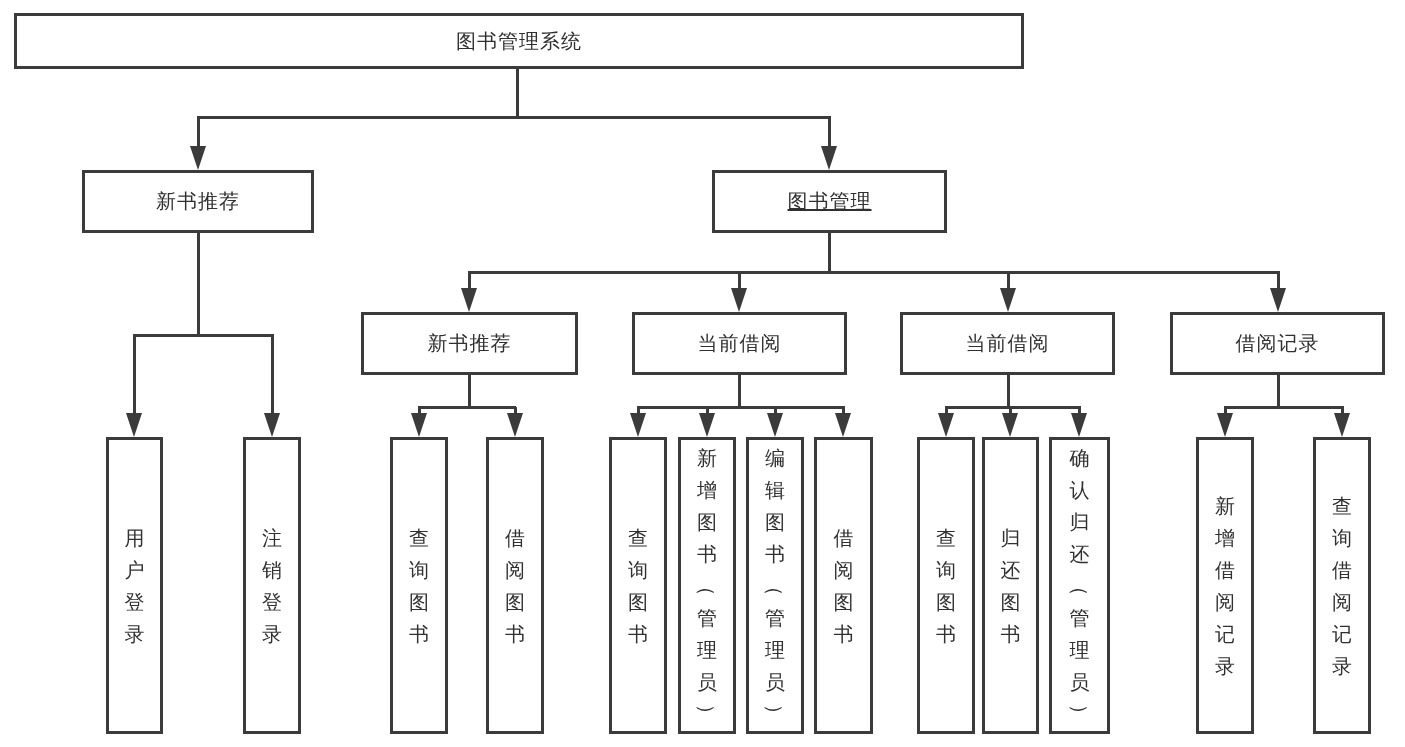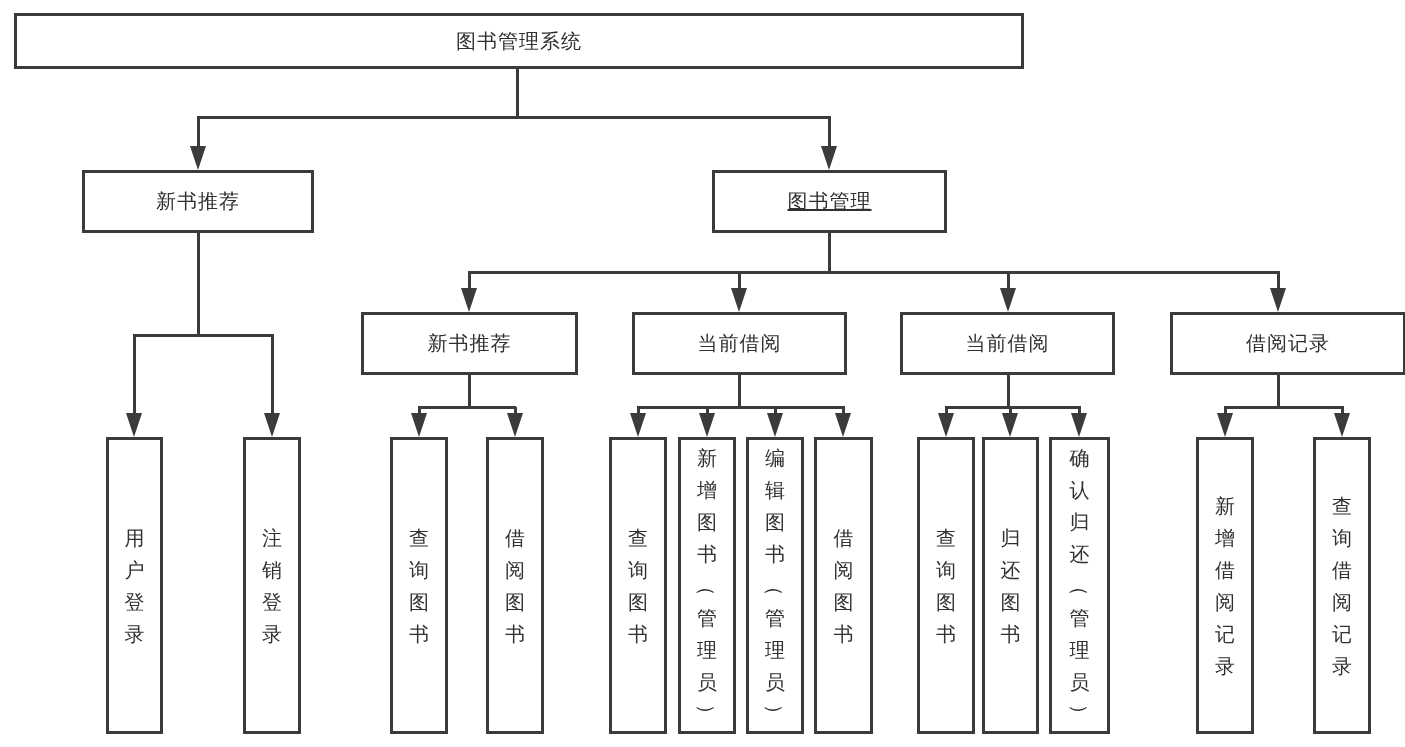--- a/index.html
+++ b/index.html
@@ -77,21 +77,21 @@
 
   <div class="node" style="left:361px;top:312px;width:217px;height:63px;">
     <div class="htext">新书推荐</div>
   </div>
   <div class="node" style="left:632px;top:312px;width:215px;height:63px;">
     <div class="htext">当前借阅</div>
   </div>
   <div class="node" style="left:900px;top:312px;width:215px;height:63px;">
     <div class="htext">当前借阅</div>
   </div>
-  <div class="node" style="left:1170px;top:312px;width:236px;height:63px;">
+  <div class="node" style="left:1170px;top:312px;width:215px;height:63px;">
     <div class="htext">借阅记录</div>
   </div>
 
   <div class="node" style="left:106px;top:437px;width:57px;height:297px;">
     <div class="vtext">
         <span>用</span>
         <span>户</span>
         <span>登</span>
         <span>录</span>
       </div>

